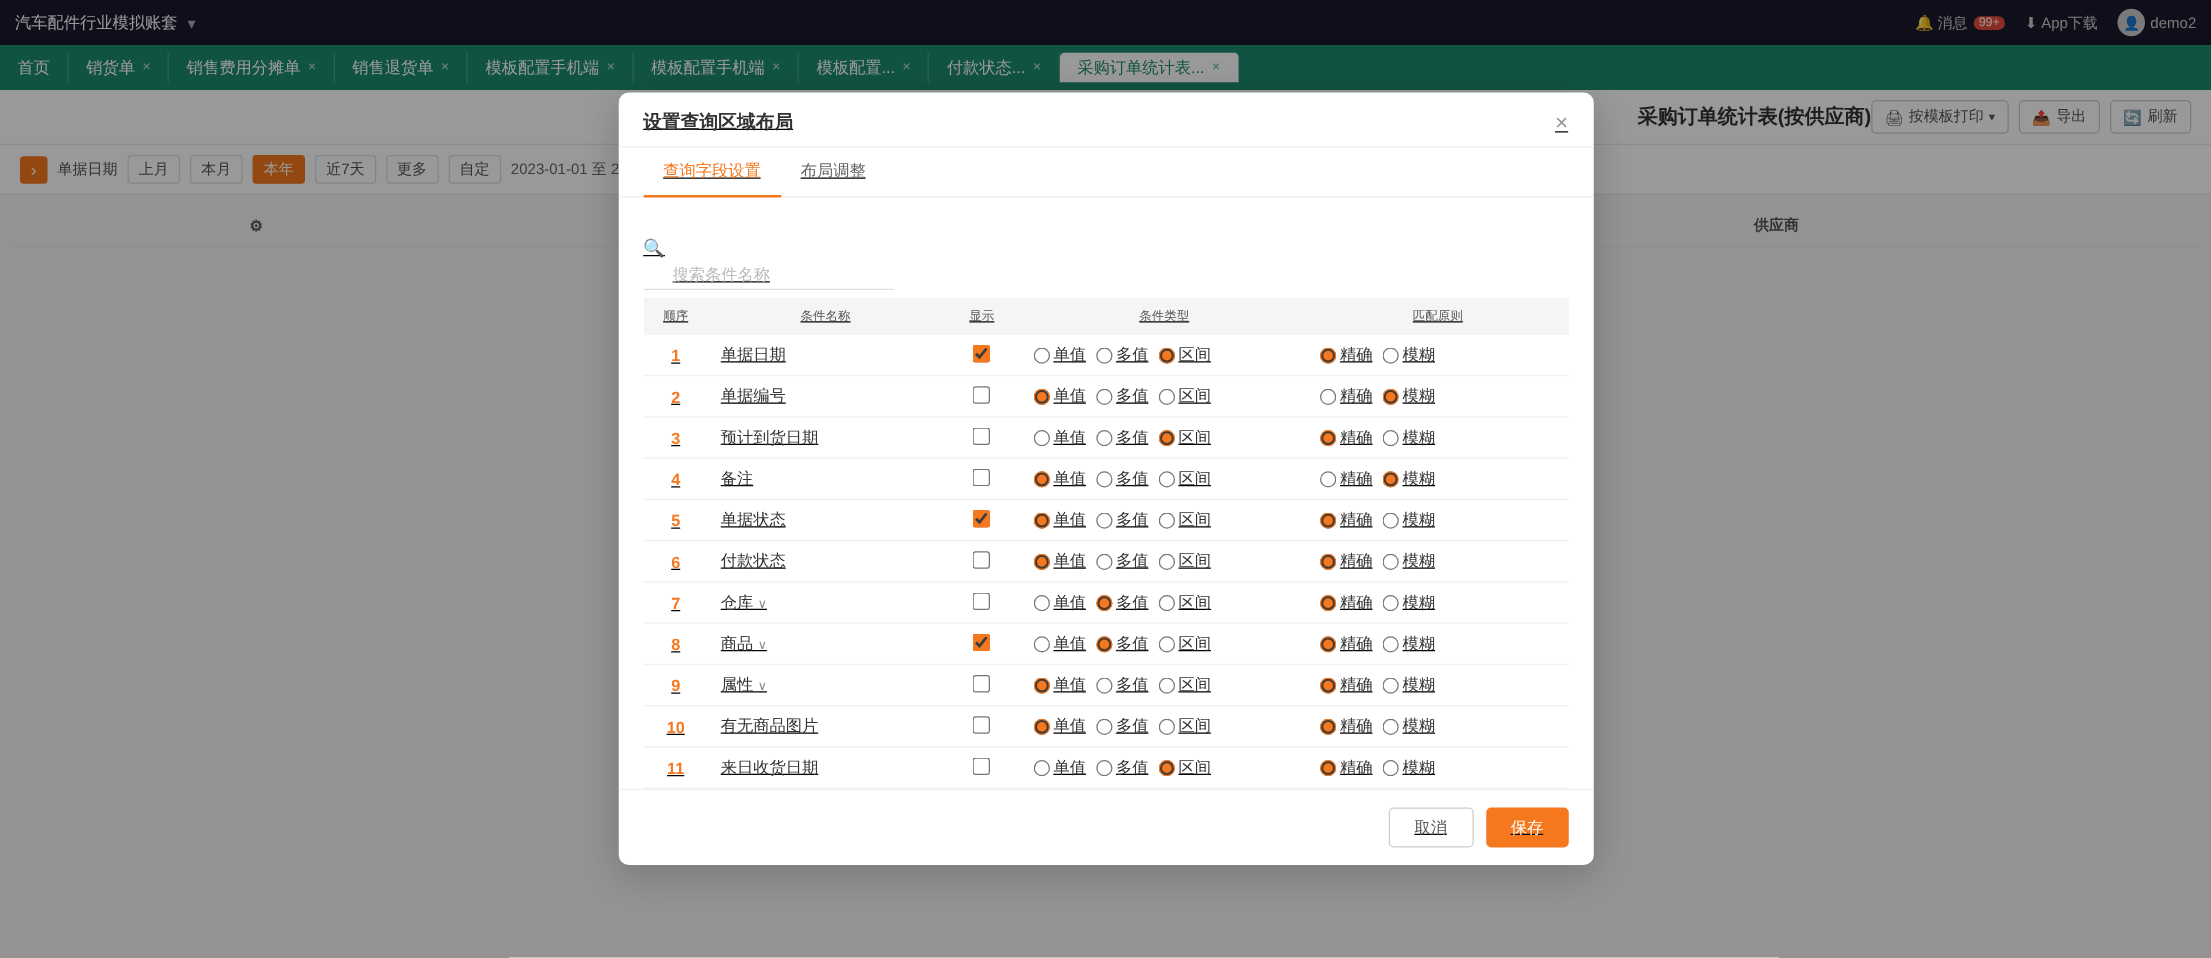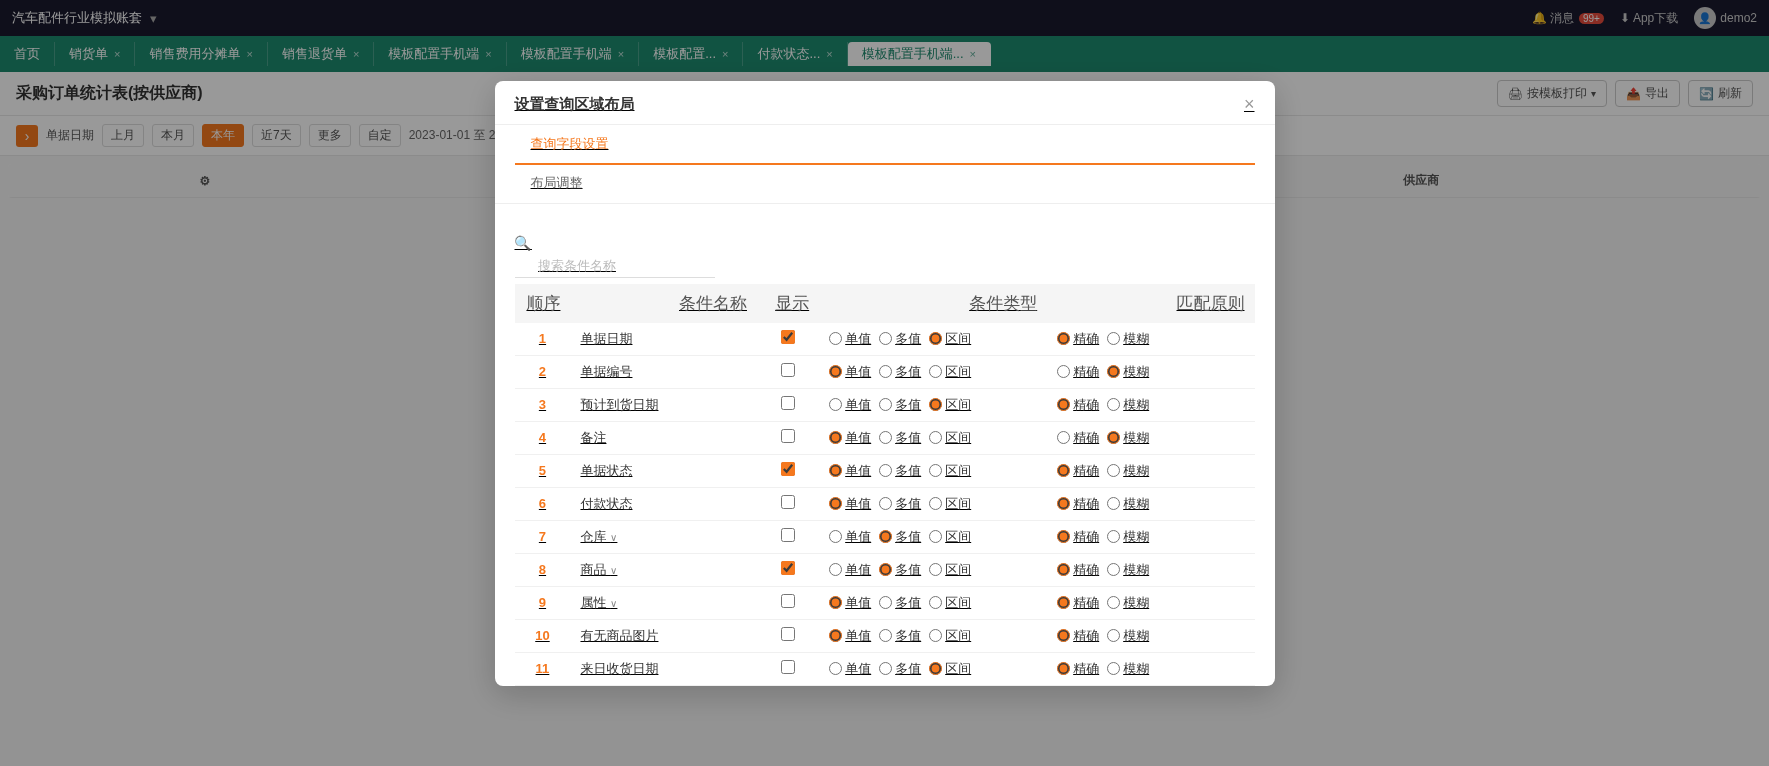--- a/index.html
+++ b/index.html
@@ -60,21 +60,21 @@
       min-height: calc(766px - 36px - 36px);
       position: relative;
     }
 
     
     .page-header {
       background: #fff;
       padding: 8px 16px;
       display: flex;
       align-items: center;
-      justify-content: space-between;
+      justify-content: flex-end;
       border-bottom: 1px solid #e8e8e8;
     }
     .page-title { font-size: 16px; font-weight: bold; color: #333; }
     .page-actions { display: flex; align-items: center; gap: 8px; }
     .btn-outline {
       border: 1px solid #ccc;
       background: #fff;
       padding: 4px 10px;
       border-radius: 4px;
       cursor: pointer;
@@ -167,21 +167,20 @@
       background: none;
       line-height: 1;
     }
 
     
     .dialog-tabs {
       display: flex;
       padding: 0 20px;
       border-bottom: 1px solid #eee;
       gap: 0;
-      flex-direction: column;
     }
     .dialog-tab {
       padding: 10px 16px;
       cursor: pointer;
       font-size: 13px;
       color: #666;
       border-bottom: 2px solid transparent;
       margin-bottom: -1px;
     }
     .dialog-tab.active {
@@ -220,22 +219,22 @@
     }
     .dialog-table {
       width: 100%;
       border-collapse: collapse;
     }
     .dialog-table thead tr {
       background: #f5f5f5;
     }
     .dialog-table th {
       padding: 8px 10px;
-      text-align: right;
-      font-size: 17px;
+      text-align: center;
+      font-size: 10px;
       color: #555;
       font-weight: 500;
       white-space: nowrap;
     }
     .dialog-table td {
       padding: 7px 10px;
       font-size: 13px;
       color: #333;
       border-bottom: 1px solid #f0f0f0;
       vertical-align: middle;
@@ -336,21 +335,21 @@
   </div>
   <div class="tab-item">
     <span>模板配置...</span>
     <span class="tab-close">×</span>
   </div>
   <div class="tab-item">
     <span>付款状态...</span>
     <span class="tab-close">×</span>
   </div>
   <div class="tab-item tab-active-highlight">
-    <span>模板配置手机端...</span>
+    <span>采购订单统计表...</span>
     <span class="tab-close">×</span>
   </div>
 </div>
 
 <div class="page-content">
   <div class="page-header">
     <h2 class="page-title">采购订单统计表(按供应商)</h2>
     <div class="page-actions">
       <button class="btn-outline">
         <span>🖨</span>
@@ -792,14 +791,18 @@
                     <input type="radio" class="radio-input" name="match_10" value="模糊" style="">
                     <span>模糊</span>
                   </label>
                 </div>
               </td>
             </tr>
           </tbody>
       </table>
     </div>
 
+    <div class="dialog-footer">
+      <button class="btn-cancel">取消</button>
+      <button class="btn-save">保存</button>
+    </div>
   </div>
 </div>
 
 </body></html>

